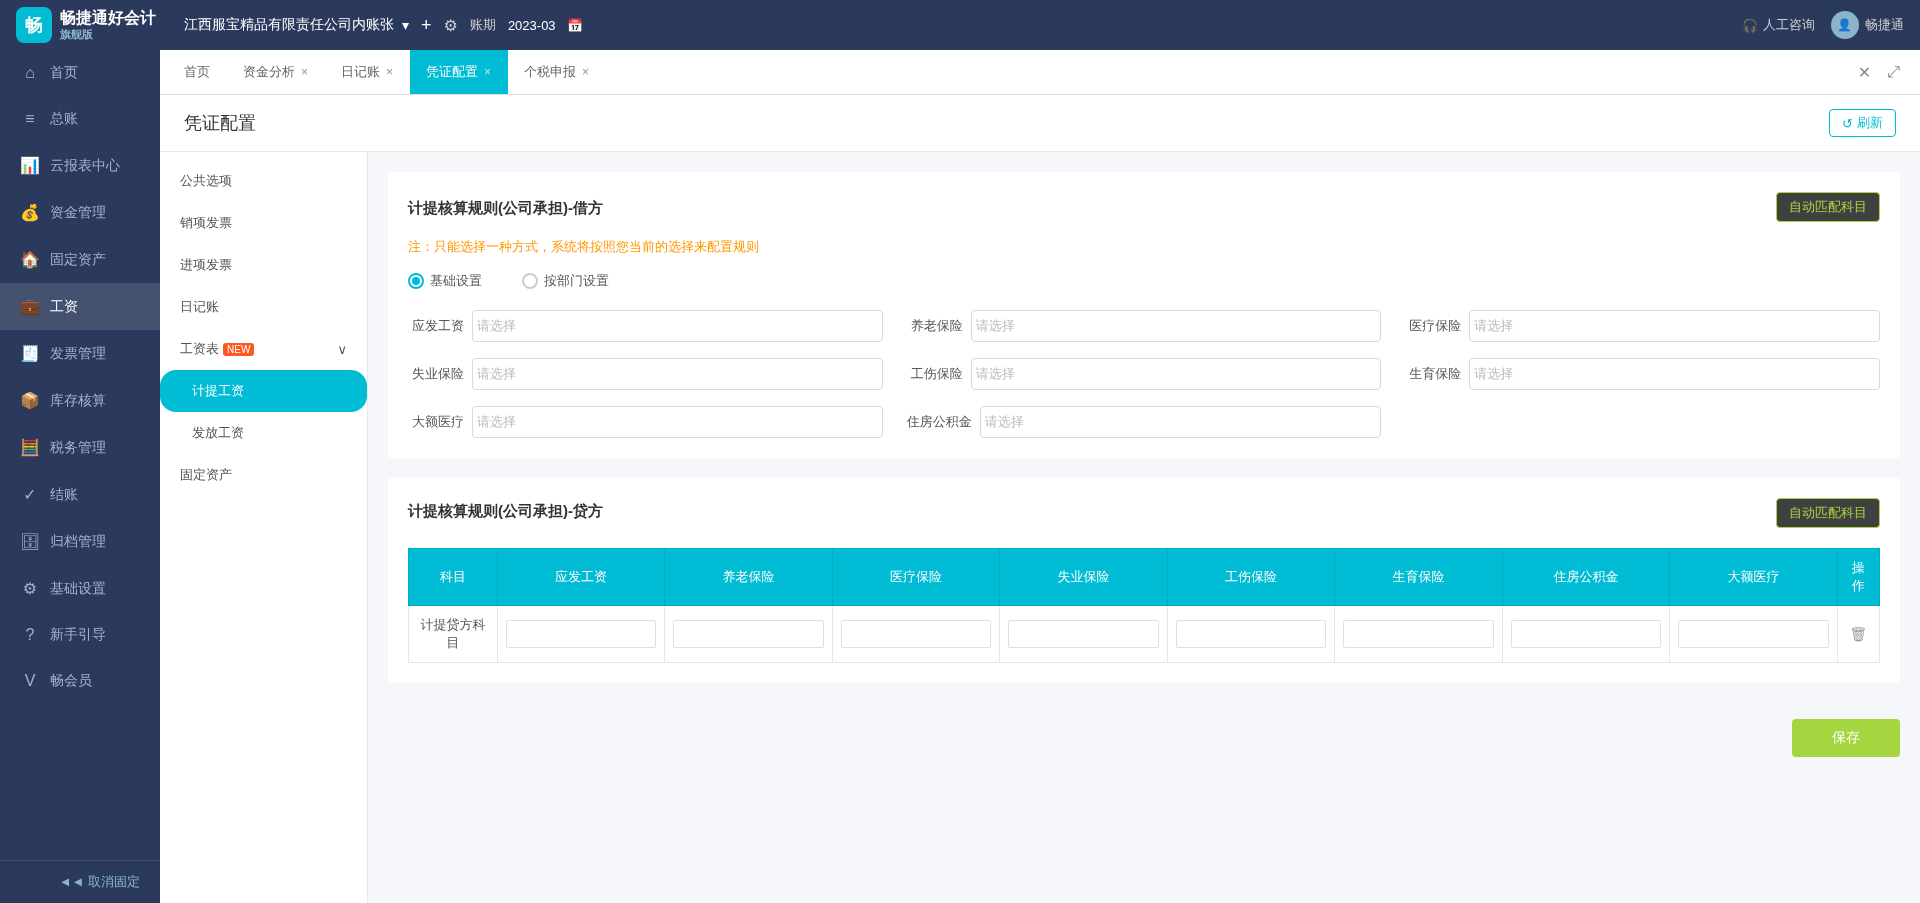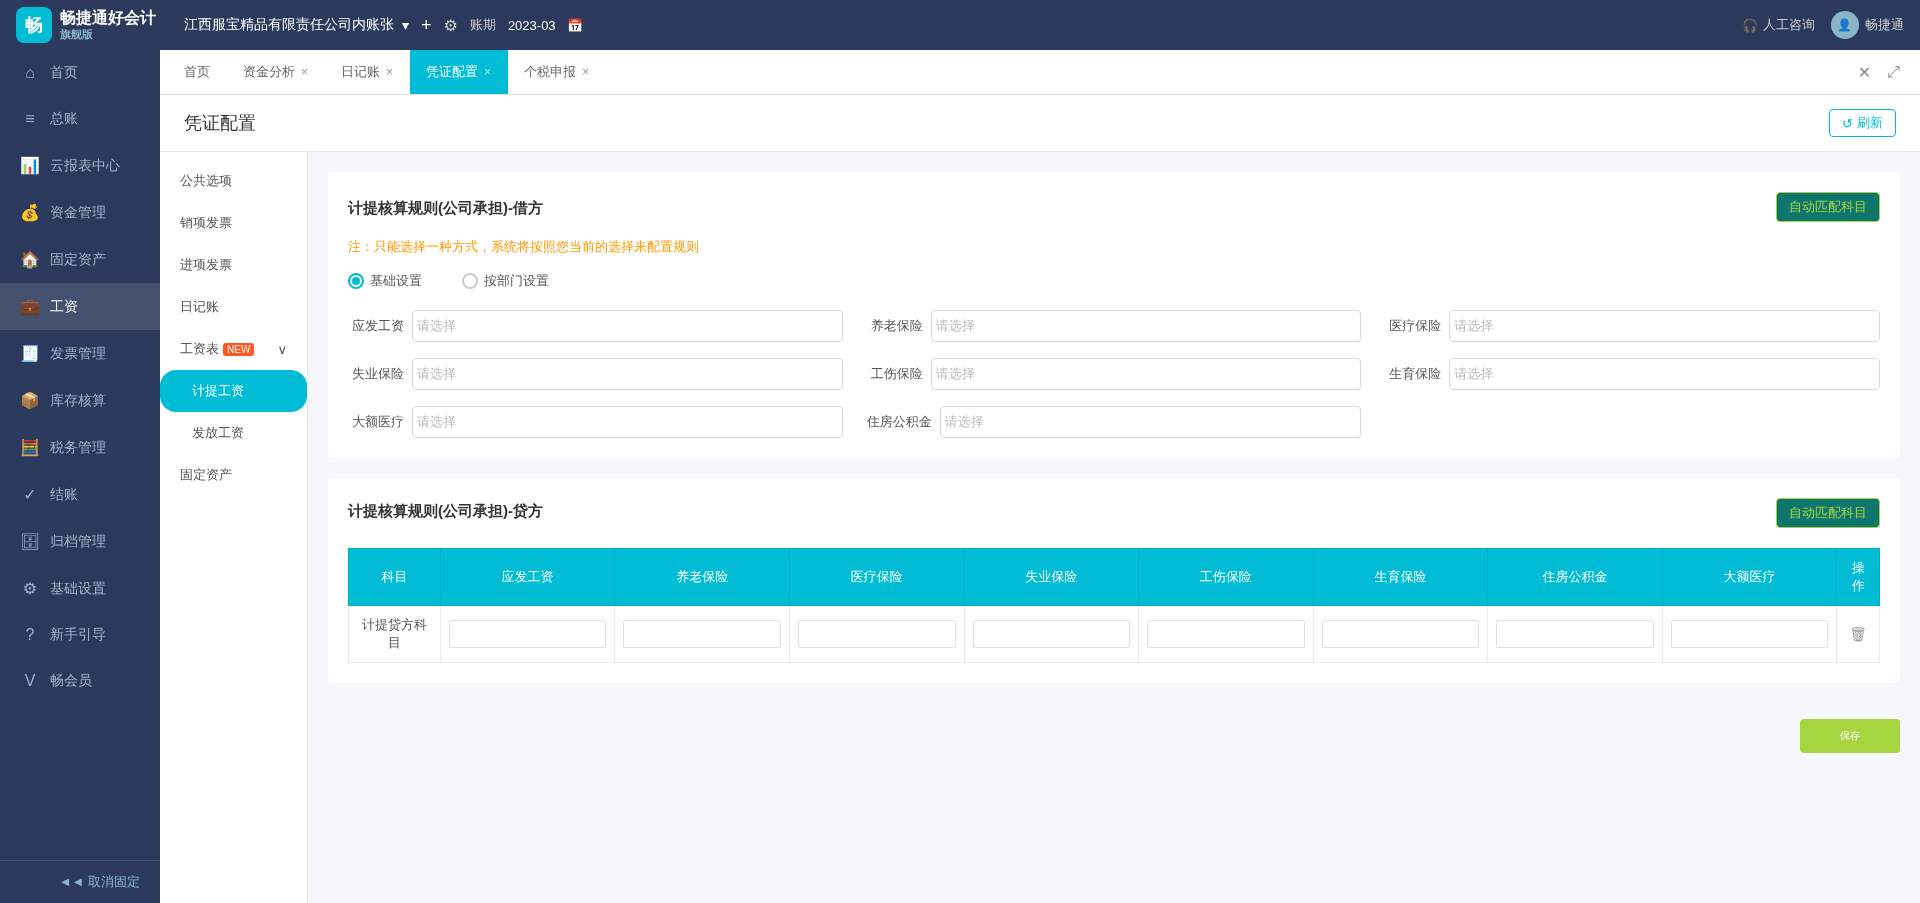--- a/index.html
+++ b/index.html
@@ -105,21 +105,21 @@
       flex-shrink: 0;
     }
     .page-title { font-size: 18px; color: #333; font-weight: 500; }
     .btn-refresh { display: flex; align-items: center; gap: 4px; cursor: pointer; color: #00bcd4; font-size: 13px; border: 1px solid #00bcd4; padding: 4px 12px; border-radius: 4px; }
 
     
     .content-split { display: flex; flex: 1; overflow: hidden; }
 
     
     .left-nav {
-      width: 148px;
+      width: 208px;
       background: white;
       border-right: 1px solid #e8e8e8;
       flex-shrink: 0;
       padding: 8px 0;
       overflow-y: auto;
     }
     .left-nav-item {
       padding: 12px 20px;
       cursor: pointer; font-size: 13px; color: #555;
       display: flex; align-items: center; justify-content: space-between;
@@ -163,21 +163,21 @@
     .form-select {
       flex: 1; height: 32px;
       border: 1px solid #d9d9d9; border-radius: 4px;
       display: flex; align-items: center; justify-content: space-between;
       padding: 0 4px; cursor: pointer; background: white;
       font-size: 13px; color: #bbb;
     }
 
     
     .btn-auto-match {
-      background: #0f766e; color: #a5d63f; border: 1px solid #a5d63f;
+      background: #404040; color: #a5d63f; border: 1px solid #a5d63f;
       padding: 5px 12px; border-radius: 4px; cursor: pointer; font-size: 13px;
       display: flex; align-items: center; gap: 4px;
       float: right; margin-bottom: 8px;
     }
 
     .data-table { width: 100%; border-collapse: collapse; padding-left: 28px; }
     .data-table th {
       background: #00bcd4; color: white;
       padding: 10px 8px; font-size: 13px; font-weight: normal;
       text-align: center; border: 1px solid #00acc1;
@@ -188,21 +188,21 @@
       background: white;
     }
     .data-table .cell-input {
       width: 100%; height: 28px;
       border: 1px solid #e0e0e0; border-radius: 2px;
       padding: 0 4px; font-size: 12px; outline: none;
     }
     .btn-save {
       background: #a5d63f; color: white;
       border: none; padding: 10px 40px;
-      border-radius: 4px; cursor: pointer; font-size: 10px;
+      border-radius: 4px; cursor: pointer; font-size: 14px;
       font-weight: 500;
       text-align: center;
     }
 
     
     .right-content::-webkit-scrollbar { width: 6px; }
     .right-content::-webkit-scrollbar-track { background: #f0f0f0; }
     .right-content::-webkit-scrollbar-thumb { background: #ccc; border-radius: 3px; }
     .icon-delete { font-size: 14px; color: #999; cursor: pointer; }
   </style>

